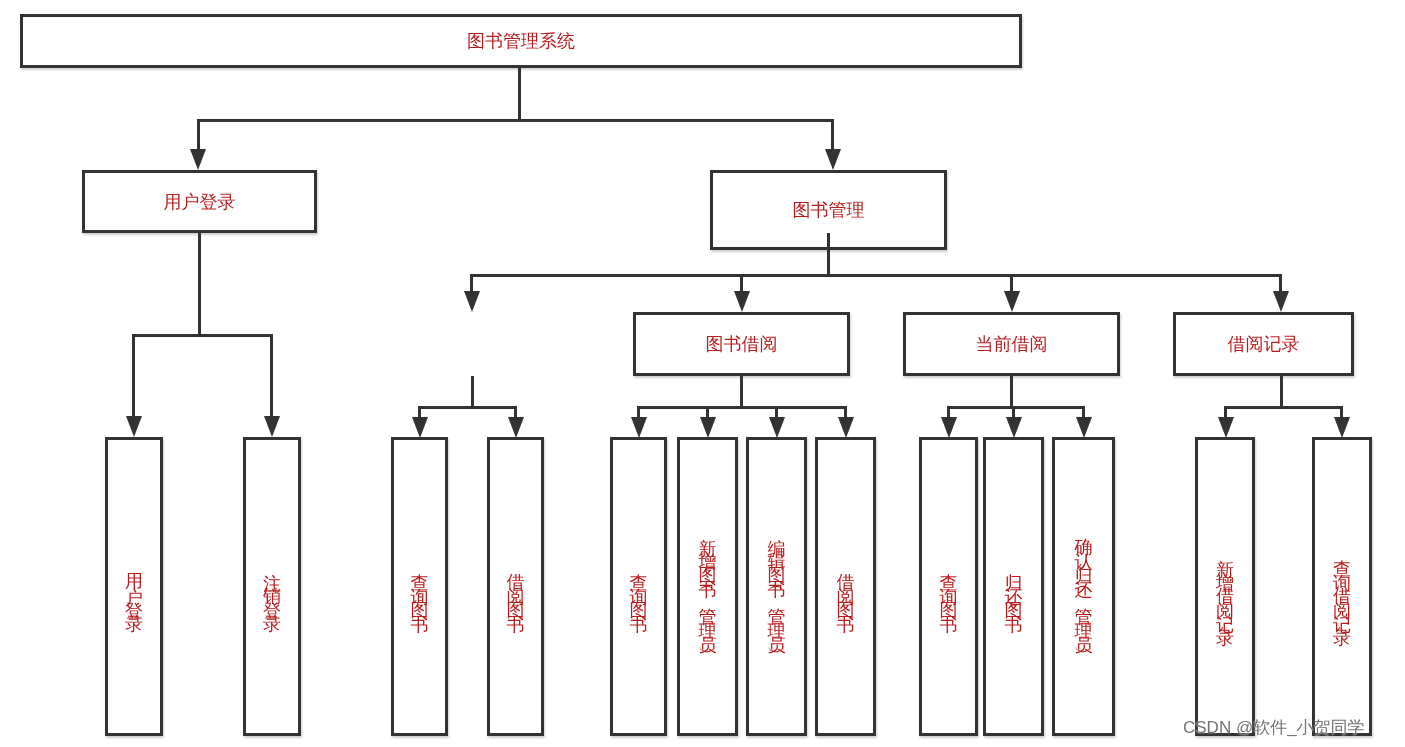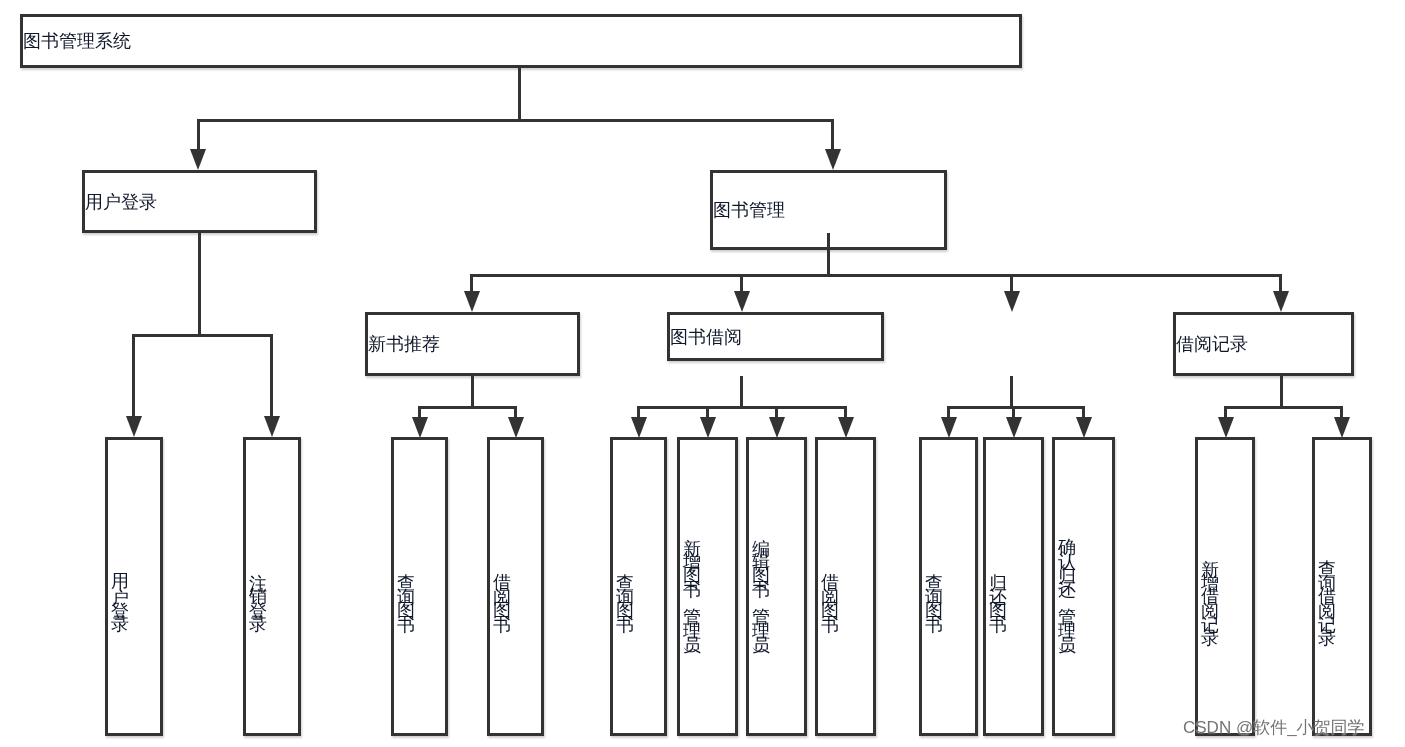--- a/index.html
+++ b/index.html
@@ -10,21 +10,22 @@
     font-family:"Liberation Sans","DejaVu Sans",sans-serif;
     overflow:hidden;
   }
   .box{
     position:absolute;
     box-sizing:border-box;
     border:3px solid #333333;
     background:#ffffff;
     display:flex;
     align-items:center;
-    color:#0f172a;
+    justify-content:center;
+    color:#b91c1c;
     font-size:18px;
     box-shadow:1px 2px 2px rgba(120,120,120,0.35);
   }
   .box .lbl{white-space:nowrap;}
   .leaf .lbl{
     writing-mode:vertical-rl;
     text-orientation:mixed;
     letter-spacing:14px;
     white-space:nowrap;
     font-size:18px;
@@ -82,25 +83,25 @@
   <div class="hline" style="left:470px;top:274px;width:812px;"></div>
   <div class="vline" style="left:470px;top:274px;height:18px;"></div>
   <div class="arrow" style="left:464px;top:291px;"></div>
   <div class="vline" style="left:740px;top:274px;height:18px;"></div>
   <div class="arrow" style="left:734px;top:291px;"></div>
   <div class="vline" style="left:1010px;top:274px;height:18px;"></div>
   <div class="arrow" style="left:1004px;top:291px;"></div>
   <div class="vline" style="left:1279px;top:274px;height:18px;"></div>
   <div class="arrow" style="left:1273px;top:291px;"></div>
 
-  <div class="box" style="left:365px;top:312px;width:215px;height:64px;">
-    <span class="lbl">新书推荐</span>
+  <div class="box" style="left:633px;top:312px;width:217px;height:64px;font-family:Liberation Serif, serif;">
+    <span class="lbl">图书借阅</span>
   </div>
-  <div class="box" style="left:667px;top:312px;width:217px;height:49px;font-family:Liberation Serif, serif;">
-    <span class="lbl">图书借阅</span>
+  <div class="box" style="left:903px;top:312px;width:217px;height:64px;">
+    <span class="lbl">当前借阅</span>
   </div>
   <div class="box" style="left:1173px;top:312px;width:181px;height:64px;">
     <span class="lbl">借阅记录</span>
   </div>
 
   <div class="vline" style="left:471px;top:376px;height:33px;"></div>
   <div class="hline" style="left:418px;top:406px;width:99px;"></div>
   <div class="vline" style="left:418px;top:406px;height:13px;"></div>
   <div class="arrow" style="left:412px;top:417px;"></div>
   <div class="vline" style="left:514px;top:406px;height:13px;"></div>

